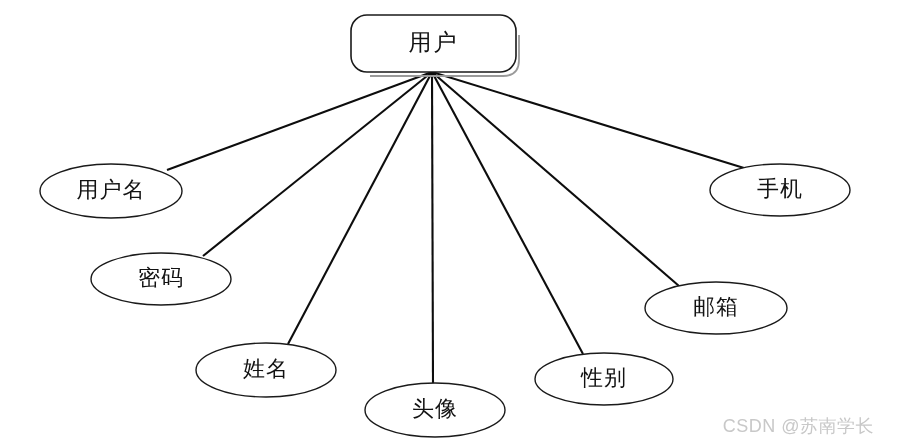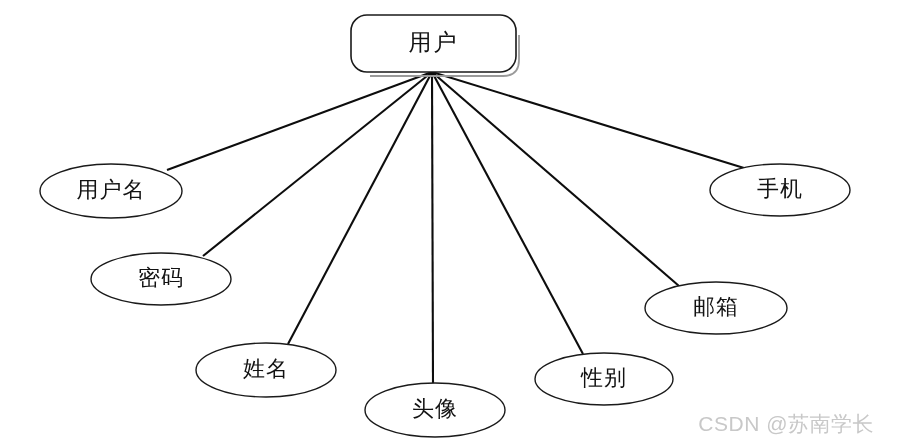--- a/index.html
+++ b/index.html
@@ -57,21 +57,21 @@
   .entity-label {
     font-size: 23px;
     letter-spacing: 2px;
   }
   #watermark {
     position: absolute;
     right: 12px;
     bottom: 8px;
     color: #c8c8c8;
     font-family: "Liberation Sans", "DejaVu Sans", sans-serif;
-    font-size: 21px;
+    font-size: 18px;
     letter-spacing: 0.5px;
     white-space: nowrap;
     user-select: none;
   }
 </style>
 </head>
 <body>
 
 <div id="canvas">
 

